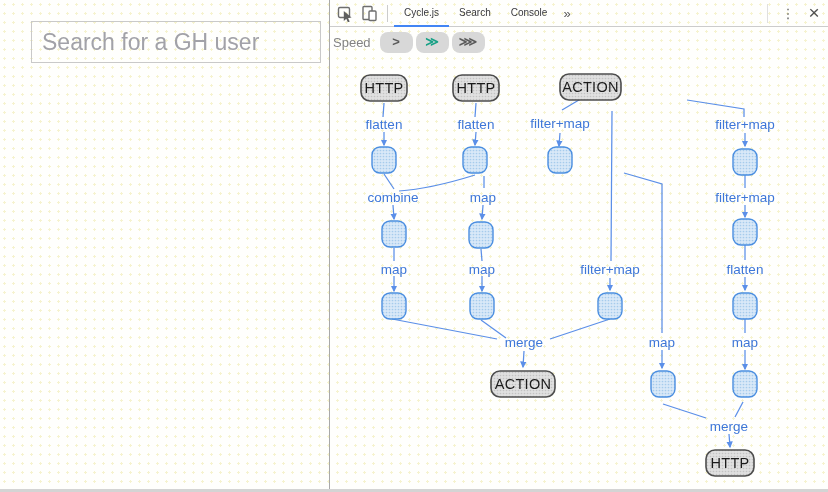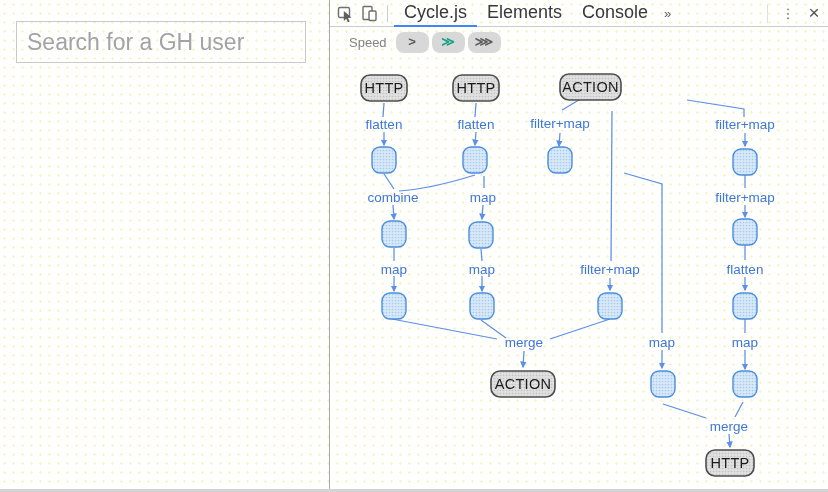--- a/index.html
+++ b/index.html
@@ -4,51 +4,51 @@
 <style>
   * { margin:0; padding:0; box-sizing:border-box; }
   html,body { width:828px; height:492px; overflow:hidden; }
   body {
     font-family:"Liberation Sans", sans-serif;
     background-color:#fffffd;
     background-image: radial-gradient(circle, #f6f3cf 1px, rgba(0,0,0,0) 1.2px);
     background-size: 9px 9px;
     position:relative;
   }
-  .page-left { position:absolute; left:0; top:0; width:329px; height:490px; }
+  .page-left { position:absolute; left:15px; top:0; width:329px; height:490px; }
   .search-input {
     position:absolute; left:16px; top:21px; width:290px; height:42px;
     border:1px solid #c9c9c9; background:transparent; outline:none;
     font-family:"Liberation Sans", sans-serif; font-size:23px; color:#444;
     padding:0 10px;
   }
   .search-input::placeholder { color:#a2a2a8; }
   .devtools {
     position:absolute; left:329px; top:0; width:499px; height:490px;
     border-left:1px solid #a9a9a9;
   }
   .tabbar {
     position:absolute; left:0; top:0; width:100%; height:27px;
     border-bottom:1px solid #ccc; display:flex; align-items:center;
   }
   .tb-icon { width:17px; height:17px; margin-left:7px; display:inline-flex; align-items:center; justify-content:center; cursor:pointer; }
   .tb-icon svg { display:block; }
   .vsep { width:1px; height:17px; background:#ccc; margin:0 6px 0 9px; }
   .tab-strip { display:flex; height:27px; align-items:stretch; }
   .tab {
-    padding:0 10px; display:flex; align-items:center; font-size:18px; color:#38383d;
+    padding:0 10px; display:flex; align-items:center; font-size:10px; color:#38383d;
     border-bottom:2.5px solid transparent; cursor:pointer; white-space:nowrap;
   }
   .tab.active { border-bottom-color:#4285f4; }
   .more-tabs { font-size:13px; color:#5a5a5a; padding:0 6px; cursor:pointer; }
   .tb-right-sep { position:absolute; left:437px; top:4px; width:1px; height:19px; background:#e0e0e0; }
   .menu-dots { position:absolute; left:450px; top:0; width:16px; height:27px; line-height:27px; text-align:center; color:#5f5f5f; font-size:13px; letter-spacing:0; cursor:pointer; }
   .close-x { position:absolute; left:474px; top:0; width:20px; height:27px; line-height:26px; text-align:center; color:#525252; font-size:19px; cursor:pointer; }
   .speedbar { position:absolute; left:0; top:28px; width:100%; height:28px; display:flex; align-items:center; }
-  .speed-label { color:#828282; font-size:13px; margin-left:19px; margin-right:9px; }
+  .speed-label { color:#828282; font-size:13px; margin-left:3px; margin-right:9px; }
   .speed-btn {
     width:33px; height:21px; margin-right:3px; border:none; border-radius:8px;
     background:#d8d8d8; font-family:"Liberation Sans", sans-serif;
     font-size:13px; font-weight:600; color:#5a5a5a; cursor:pointer; line-height:20px;
   }
   .graph-wrap { position:absolute; left:4px; top:56px; width:498px; height:434px; }
   .bottom-edge { position:absolute; left:0; top:489px; width:828px; height:3px; background:#d4d4d4; }
   text { font-family:"Liberation Sans", sans-serif; }
 </style>
 </head>
@@ -69,21 +69,21 @@
     </span>
     <span class="tb-icon">
       <svg width="17" height="17" viewBox="0 0 17 17">
         <rect x="2" y="1.5" width="9" height="13" rx="1" fill="none" stroke="#6e6e6e" stroke-width="1.4"></rect>
         <rect x="8" y="6" width="7" height="9.5" rx="1" fill="#fff" stroke="#6e6e6e" stroke-width="1.4"></rect>
       </svg>
     </span>
     <span class="vsep"></span>
     <div class="tab-strip">
         <div class="tab active">Cycle.js</div>
-        <div class="tab">Elements</div>
+        <div class="tab">Search</div>
         <div class="tab">Console</div>
       </div>
     <span class="more-tabs">»</span>
     <span class="tb-right-sep"></span>
     <span class="menu-dots">⋮</span>
     <span class="close-x">×</span>
   </div>
 
   <div class="speedbar">
     <span class="speed-label">Speed</span>

